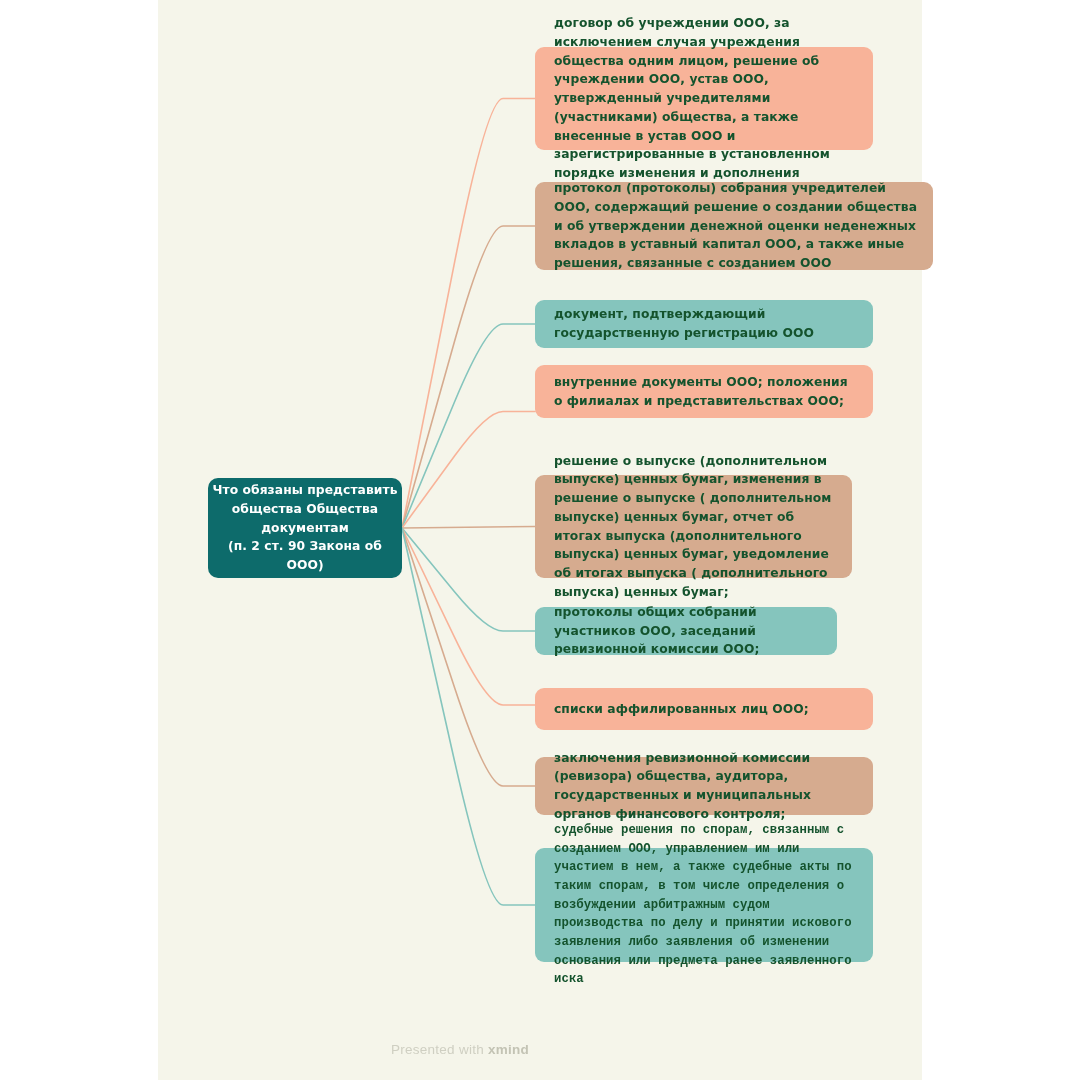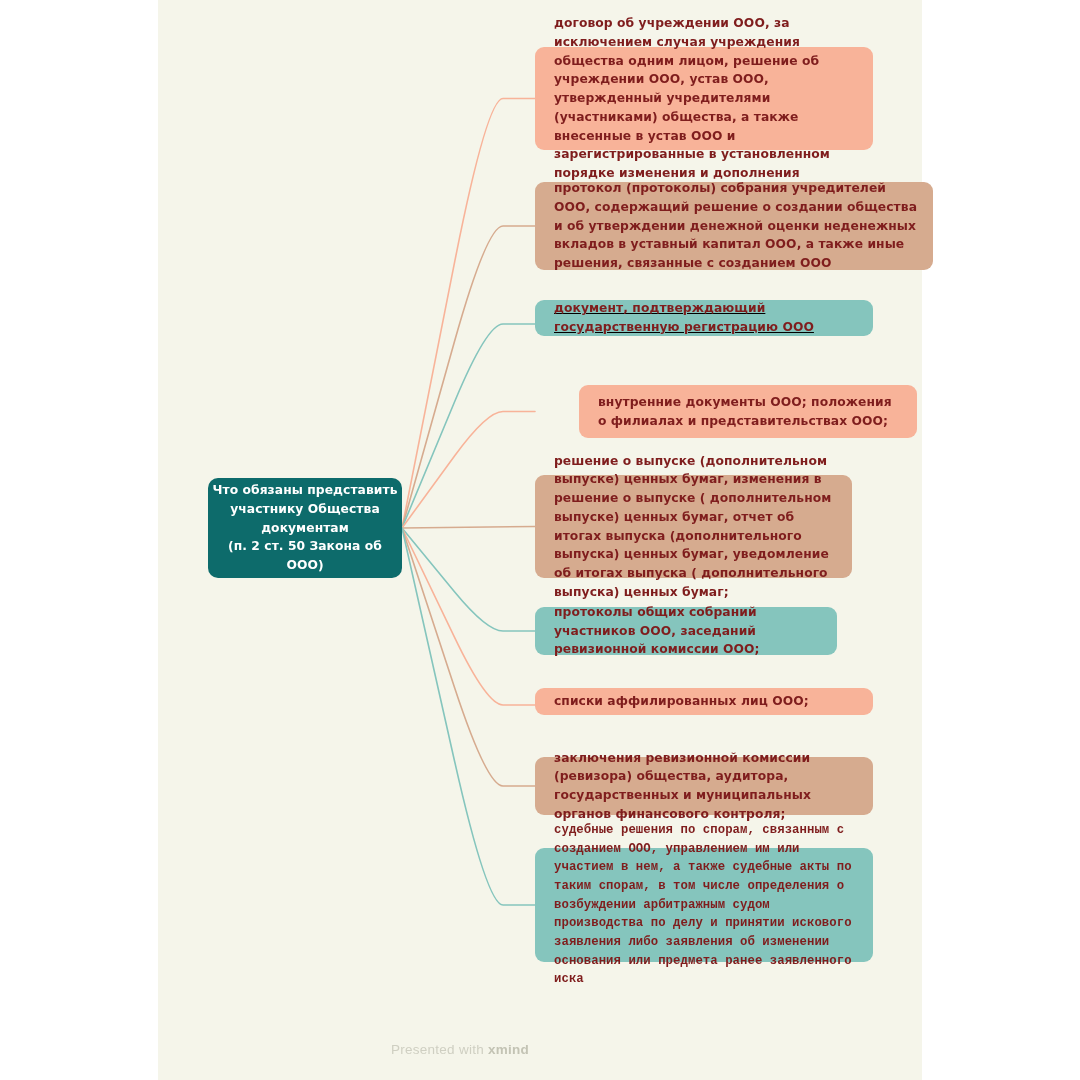--- a/index.html
+++ b/index.html
@@ -40,21 +40,21 @@
     box-sizing: border-box;
     border-radius: 9px;
     display: flex;
     align-items: center;
   }
   .node .txt {
     display: block;
     font-size: 12.3px;
     font-weight: 700;
     line-height: 1.52;
-    color: #7f1d1d;
+    color: #14532d;
     letter-spacing: 0.005em;
   }
   .branch {
     padding: 9px 16px 9px 19px;
   }
   #root {
     left: 208px;
     top: 478px;
     width: 194px;
     height: 100px;
@@ -98,43 +98,43 @@
       <path d="M 402 528 L 454.7 401.5 Q 487 324 503 324 L 535 324" fill="none" stroke="#85c5bd" stroke-width="1.6" stroke-linecap="round"></path>
       <path d="M 402 528 L 454.7 455.8 Q 487 411.5 503 411.5 L 535 411.5" fill="none" stroke="#f8b399" stroke-width="1.6" stroke-linecap="round"></path>
       <path d="M 402 528 L 535 526.5" fill="none" stroke="#d6ab8f" stroke-width="1.6" stroke-linecap="round"></path>
       <path d="M 402 528 L 454.7 591.9 Q 487 631 503 631 L 535 631" fill="none" stroke="#85c5bd" stroke-width="1.6" stroke-linecap="round"></path>
       <path d="M 402 528 L 454.7 637.7 Q 487 705 503 705 L 535 705" fill="none" stroke="#f8b399" stroke-width="1.6" stroke-linecap="round"></path>
       <path d="M 402 528 L 454.7 688.0 Q 487 786 503 786 L 535 786" fill="none" stroke="#d6ab8f" stroke-width="1.6" stroke-linecap="round"></path>
       <path d="M 402 528 L 454.7 761.7 Q 487 905 503 905 L 535 905" fill="none" stroke="#85c5bd" stroke-width="1.6" stroke-linecap="round"></path>
     </svg>
 
   <div class="node" id="root">
-    <span class="txt"><span>Что обязаны представить</span><br><span>участнику Общества</span><br><span>документам</span><br><span>(п. 2 ст. 50 Закона об</span><br><span>ООО)</span></span>
+    <span class="txt"><span>Что обязаны представить</span><br><span>общества Общества</span><br><span>документам</span><br><span>(п. 2 ст. 90 Закона об</span><br><span>ООО)</span></span>
   </div>
 
   <div id="branch-nodes">
       <div class="node branch" style="left: 535px; top: 47px; width: 338px; height: 103px; background: rgb(248, 179, 153);">
         <span class="txt">договор об учреждении ООО, за исключением случая учреждения общества одним лицом, решение об учреждении ООО, устав ООО, утвержденный учредителями (участниками) общества, а также внесенные в устав ООО и зарегистрированные в установленном порядке изменения и дополнения</span>
       </div>
       <div class="node branch" style="left: 535px; top: 182px; width: 398px; height: 88px; background: rgb(214, 171, 143);">
         <span class="txt">протокол (протоколы) собрания учредителей ООО, содержащий решение о создании общества и об утверждении денежной оценки неденежных вкладов в уставный капитал ООО, а также иные решения, связанные с созданием ООО</span>
       </div>
-      <div class="node branch" style="left: 535px; top: 300px; width: 338px; height: 36px; background: rgb(133, 197, 189); text-decoration: underline;">
+      <div class="node branch" style="left: 535px; top: 300px; width: 338px; height: 48px; background: rgb(133, 197, 189);">
         <span class="txt">документ, подтверждающий государственную регистрацию ООО</span>
       </div>
-      <div class="node branch" style="left: 535px; top: 385px; width: 338px; height: 53px; background: rgb(248, 179, 153); margin-left: 44px;">
+      <div class="node branch" style="left: 535px; top: 365px; width: 338px; height: 53px; background: rgb(248, 179, 153);">
         <span class="txt">внутренние документы ООО; положения о филиалах и представительствах ООО;</span>
       </div>
       <div class="node branch" style="left: 535px; top: 475px; width: 317px; height: 103px; background: rgb(214, 171, 143);">
         <span class="txt">решение о выпуске (дополнительном выпуске) ценных бумаг, изменения в решение о выпуске ( дополнительном выпуске) ценных бумаг, отчет об итогах выпуска (дополнительного выпуска) ценных бумаг, уведомление об итогах выпуска ( дополнительного выпуска) ценных бумаг;</span>
       </div>
       <div class="node branch" style="left: 535px; top: 607px; width: 302px; height: 48px; background: rgb(133, 197, 189);">
         <span class="txt">протоколы общих собраний участников ООО, заседаний ревизионной комиссии ООО;</span>
       </div>
-      <div class="node branch" style="left: 535px; top: 688px; width: 338px; height: 27px; background: rgb(248, 179, 153); align-items: center;">
+      <div class="node branch" style="left: 535px; top: 688px; width: 338px; height: 42px; background: rgb(248, 179, 153); align-items: center;">
         <span class="txt"> списки аффилированных лиц ООО;</span>
       </div>
       <div class="node branch" style="left: 535px; top: 757px; width: 338px; height: 58px; background: rgb(214, 171, 143);">
         <span class="txt">заключения ревизионной комиссии (ревизора) общества, аудитора, государственных и муниципальных органов финансового контроля;</span>
       </div>
       <div class="node branch" style="left: 535px; top: 848px; width: 338px; height: 114px; background: rgb(133, 197, 189); font-family: Liberation Mono, monospace;">
         <span class="txt">судебные решения по спорам, связанным с созданием ООО, управлением им или участием в нем, а также судебные акты по таким спорам, в том числе определения о возбуждении арбитражным судом производства по делу и принятии искового заявления либо заявления об изменении основания или предмета ранее заявленного иска</span>
       </div>
     </div>
 

